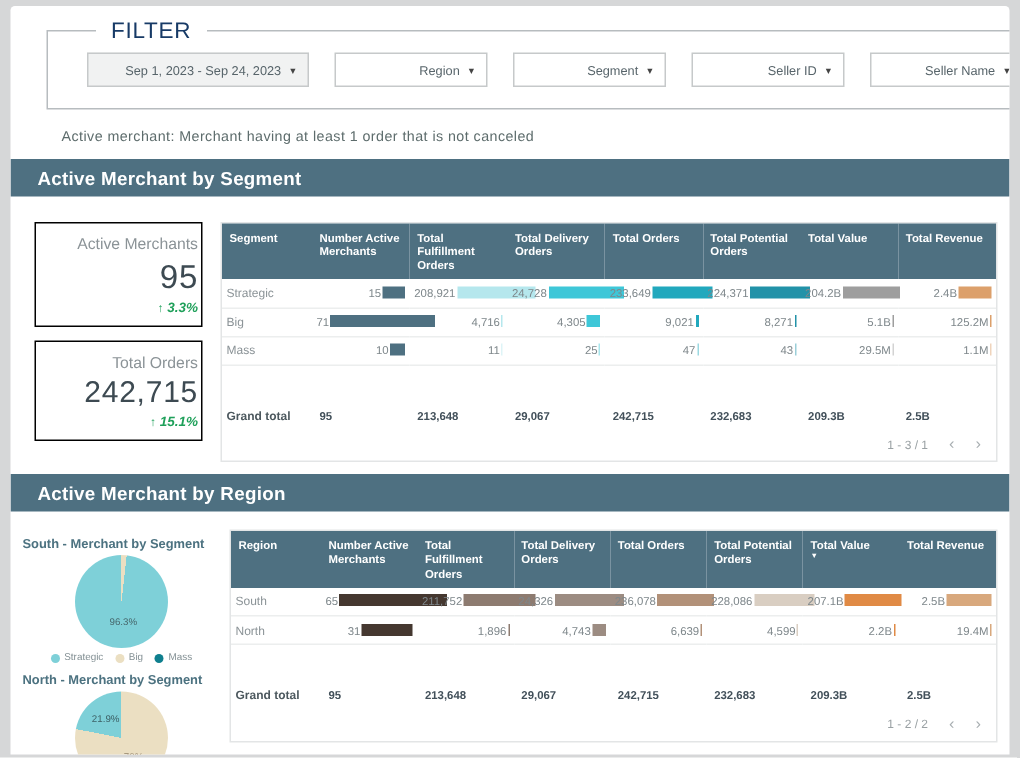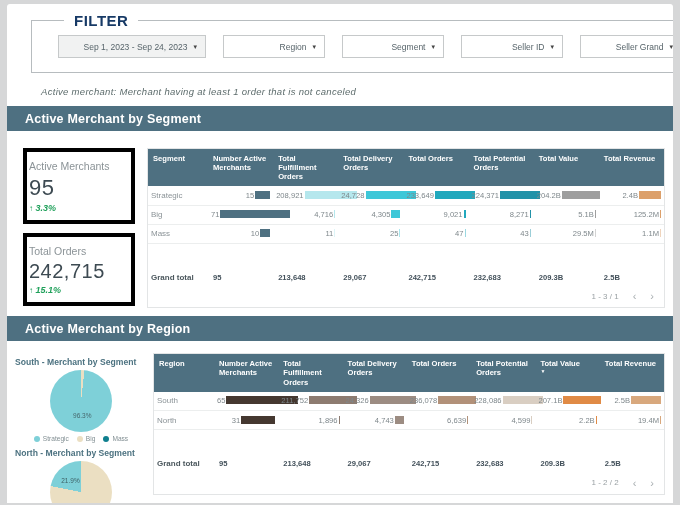--- a/index.html
+++ b/index.html
@@ -2,35 +2,35 @@
 <html><head>
 <meta charset="utf-8">
 <style>
   * { box-sizing: border-box; margin: 0; padding: 0; }
   html,body { width: 680px; height: 505px; }
   body { background:#d6d7d8; font-family:"Liberation Sans", sans-serif; }
   .page { margin:4px 7px 0 7px; background:#ffffff; height:499px; overflow:hidden; position:relative; border-radius:3px 3px 0 0; }
 
   
   fieldset.filterbox { margin:8px 18px 0 24px; border:1px solid #b7bcbf; padding:2px 10px 12px 10px; }
-  fieldset.filterbox legend { margin-left:22px; padding:0 10px; color:#173a66; font-weight:bold; font-size:15px; letter-spacing:0.5px; }
+  fieldset.filterbox legend { margin-left:22px; padding:0 10px; color:#173a66; font-weight:normal; font-size:15px; letter-spacing:0.5px; }
   .ddrow { display:flex; align-items:center; gap:17px; padding:4px 8px 2px 16px; }
   .dd { height:23px; border:1px solid #c6c9ca; background:#fff; display:flex; align-items:center; justify-content:flex-end; padding:0 8px; font-size:8.5px; color:#57646a; cursor:pointer; }
   .dd-date { width:148px; background:#f1f2f2; }
   .dd-sm { width:102px; }
   .caret { font-size:7px; color:#444; margin-left:6px; }
 
-  .note { margin:13px 0 9px 34px; font-style:italic; color:#5d6c6c; font-size:9.5px; letter-spacing:0.3px; }
+  .note { margin:13px 0 9px 34px; color:#5d6c6c; font-size:9.5px; letter-spacing:0.3px; }
 
   .secbar { height:25px; background:#4e7081; color:#fff; display:flex; align-items:center; padding-left:18px; font-weight:bold; font-size:12.5px; letter-spacing:0.2px; }
 
   
   .segwrap { display:flex; gap:12px; padding:17px 8px 6px 16px; }
   .cards { width:112px; display:flex; flex-direction:column; gap:9px; flex:0 0 auto; }
-  .card { border:4px solid #000000; background:#fff; text-align:left; padding:8px 2px 7px 2px; }
+  .card { border:1px solid #000000; background:#fff; text-align:right; padding:8px 2px 7px 2px; }
   .card .clabel { color:#8b9397; font-size:10.5px; }
   .card .cvalue { color:#3d4a52; font-size:22px; margin:3px 0 2px 0; letter-spacing:0.5px; }
   .card .cdelta { color:#1fa05a; font-size:9px; font-weight:bold;font-style:italic; }
   .card .uparr { font-size:8px; }
 
   
   .tablecol { flex:1; min-width:0; }
   .tablewrap { border:1px solid #e3e5e6; background:#fff; padding-bottom:2px; }
   table.dtable { width:100%; border-collapse:collapse; table-layout:fixed; }
   table.dtable th { background:#4e7081; color:#fff; font-size:7.6px; font-weight:bold; text-align:left; padding:5px 3px 5px 5px; line-height:1.2; vertical-align:top; cursor:pointer; }
@@ -77,21 +77,21 @@
       </div>
       <div class="dd dd-sm">
         <span>Segment</span>
         <span class="caret">▾</span>
       </div>
       <div class="dd dd-sm">
         <span>Seller ID</span>
         <span class="caret">▾</span>
       </div>
       <div class="dd dd-sm">
-        <span>Seller Grand</span>
+        <span>Seller Name</span>
         <span class="caret">▾</span>
       </div>
     </div>
   </fieldset>
 
   <div class="note">Active merchant: Merchant having at least 1 order that is not canceled</div>
 
   <div class="secbar">Active Merchant by Segment</div>
 
   <div class="segwrap">

